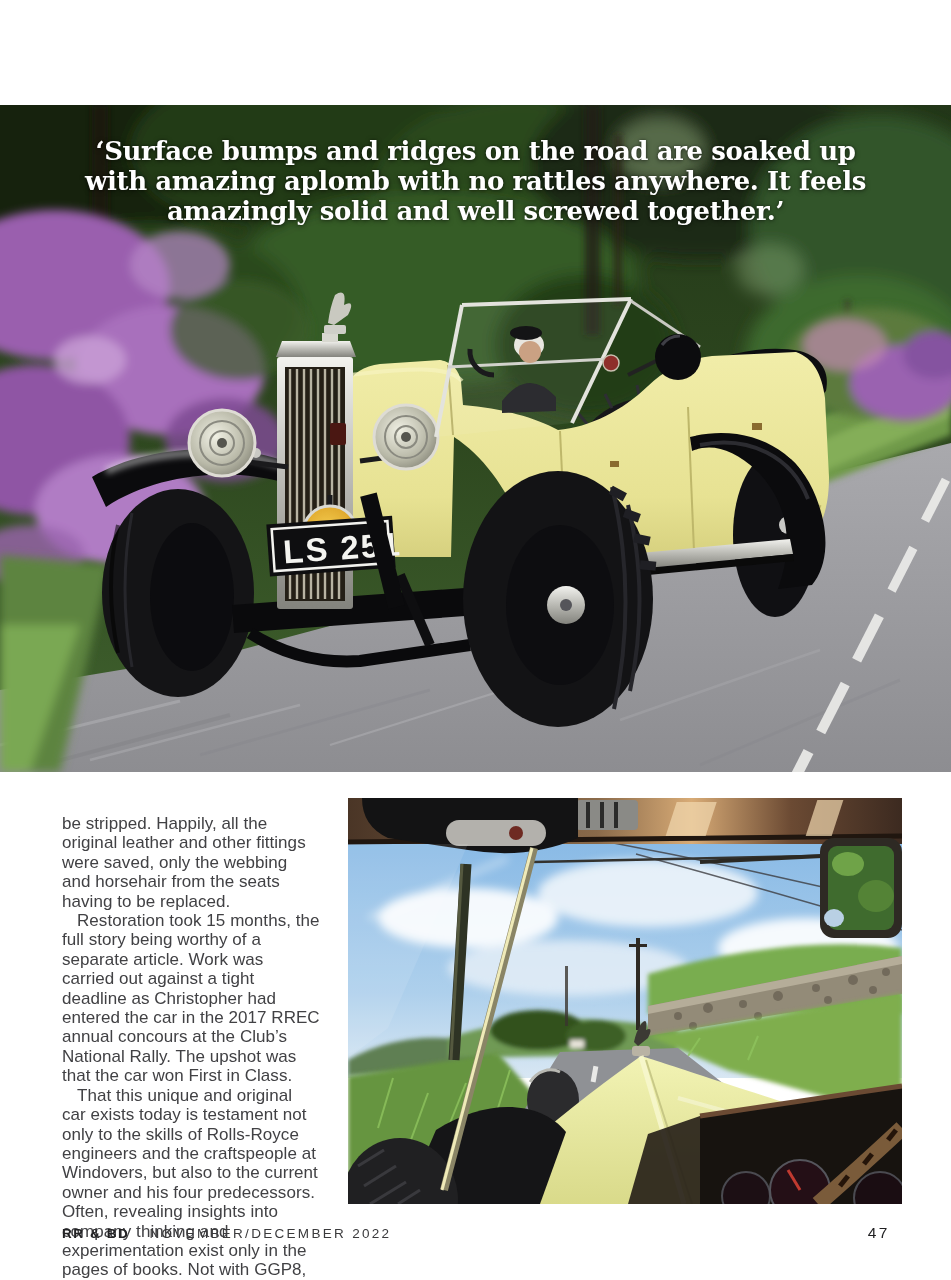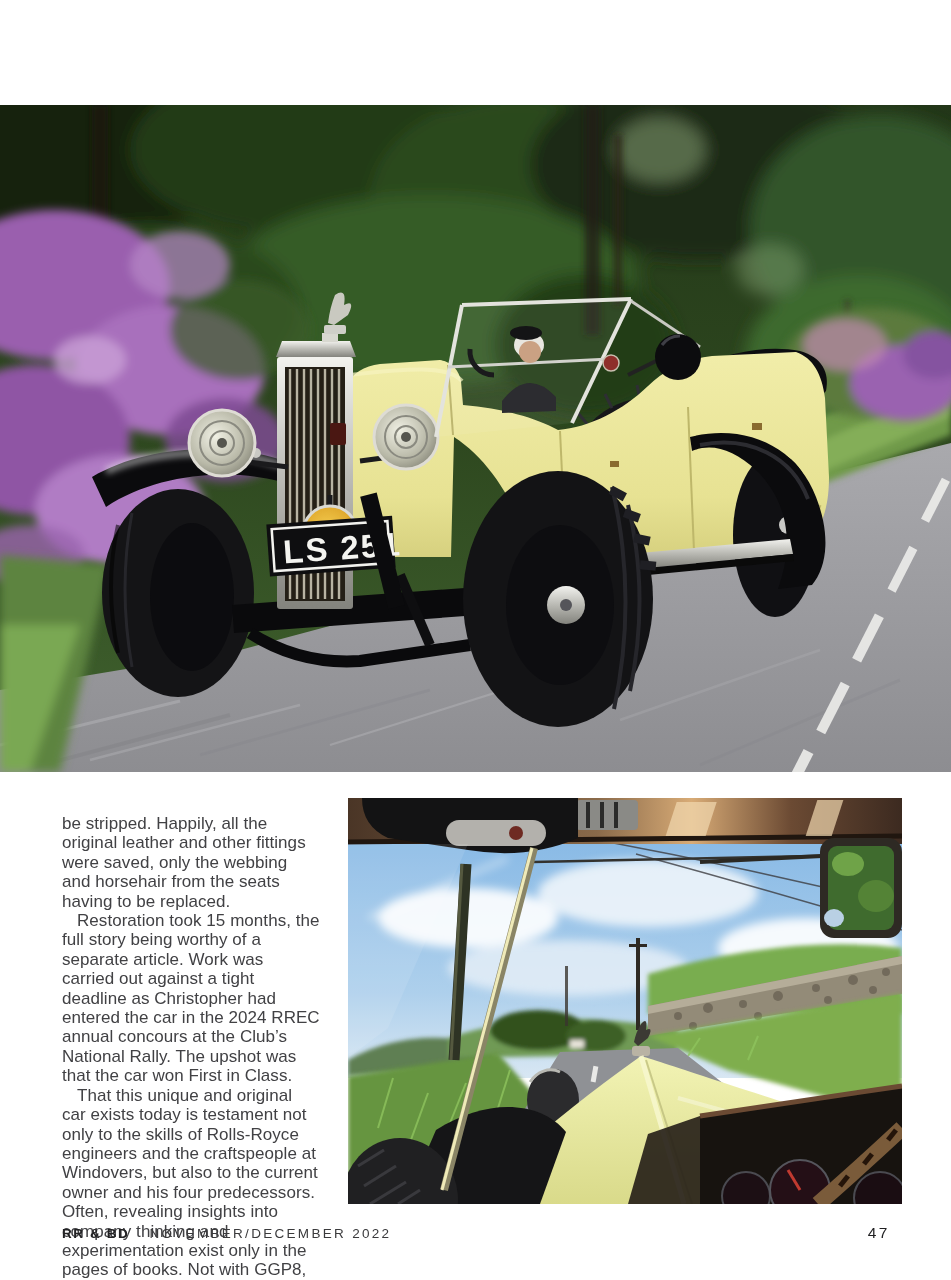--- a/index.html
+++ b/index.html
@@ -308,25 +308,30 @@
 
         <circle cx="611" cy="258" r="8" fill="#8e2f2a" stroke="#c8c0b0" stroke-width="1.5"></circle>
         <g>
           <path d="M656,256 L628,270" stroke="#222" stroke-width="4"></path>
           <circle cx="678" cy="252" r="23" fill="#0c0c0e"></circle>
           <path d="M662,240 A22,22 0 0 1 680,231" stroke="#3f3f46" stroke-width="3" fill="none"></path>
         </g>
       </g>
     </svg>
 
+    <div class="quote">
+      <span class="qline">‘Surface bumps and ridges on the road are soaked up</span>
+      <span class="qline">with amazing aplomb with no rattles anywhere. It feels</span>
+      <span class="qline">amazingly solid and well screwed together.’</span>
+    </div>
   </div>
 
   <div class="body-col">
     <p>be stripped. Happily, all the original leather and other fittings were saved, only the webbing and horsehair from the seats having to be replaced.</p>
-    <p class="indent">Restoration took 15 months, the full story being worthy of a separate article. Work was carried out against a tight deadline as Christopher had entered the car in the 2024 RREC annual concours at the Club’s National Rally. The upshot was that the car won First in Class.</p>
+    <p class="indent">Restoration took 15 months, the full story being worthy of a separate article. Work was carried out against a tight deadline as Christopher had entered the car in the 2017 RREC annual concours at the Club’s National Rally. The upshot was that the car won First in Class.</p>
     <p class="indent">That this unique and original car exists today is testament not only to the skills of Rolls-Royce engineers and the craftspeople at Windovers, but also to the current owner and his four predecessors. Often, revealing insights into company thinking and experimentation exist only in the pages of books. Not with GGP8, however, a car which is still going strong and occupies an important place in Rolls-Royce history. ■</p>
   </div>
 
   <div class="bottom-photo">
     <svg width="554" height="406" viewBox="0 0 554 406">
       <defs>
         <filter id="ib5" x="-40%" y="-40%" width="180%" height="180%">
             <feGaussianBlur stdDeviation="5"></feGaussianBlur>
           </filter>
         <filter id="ib2" x="-40%" y="-40%" width="180%" height="180%">

